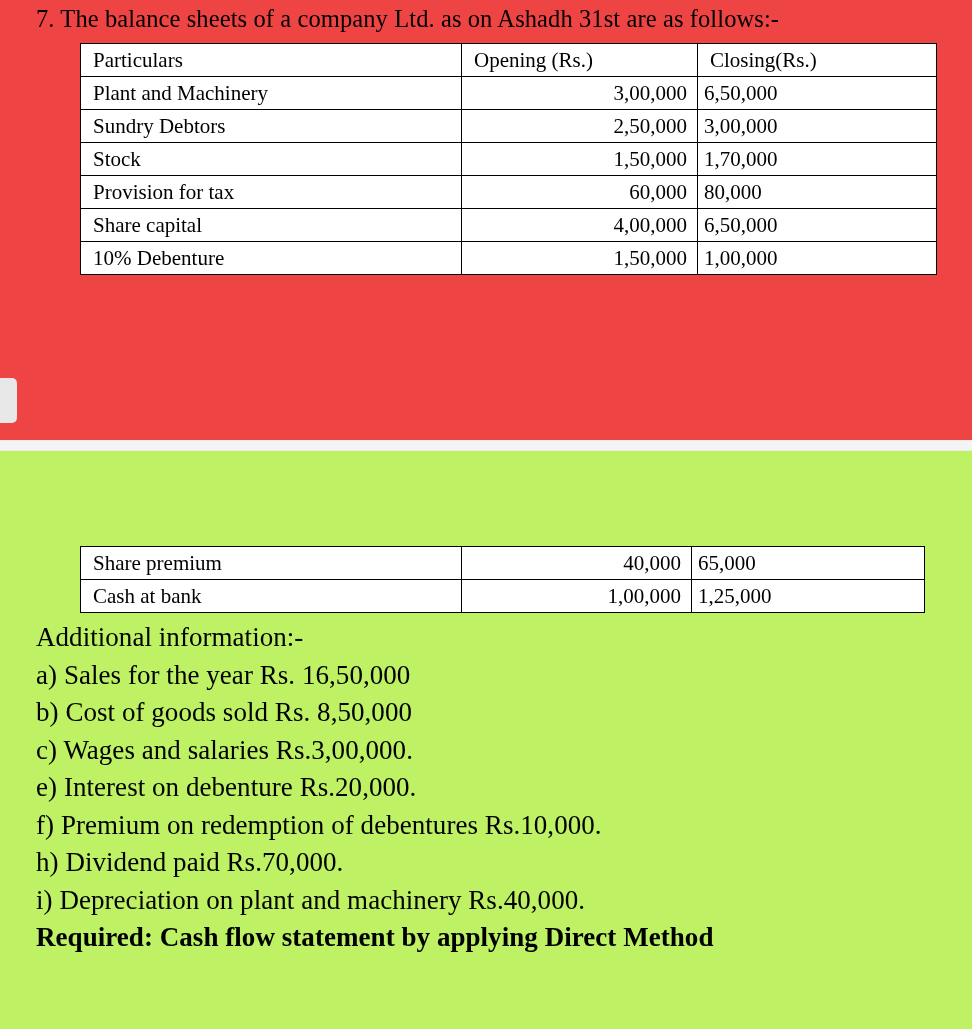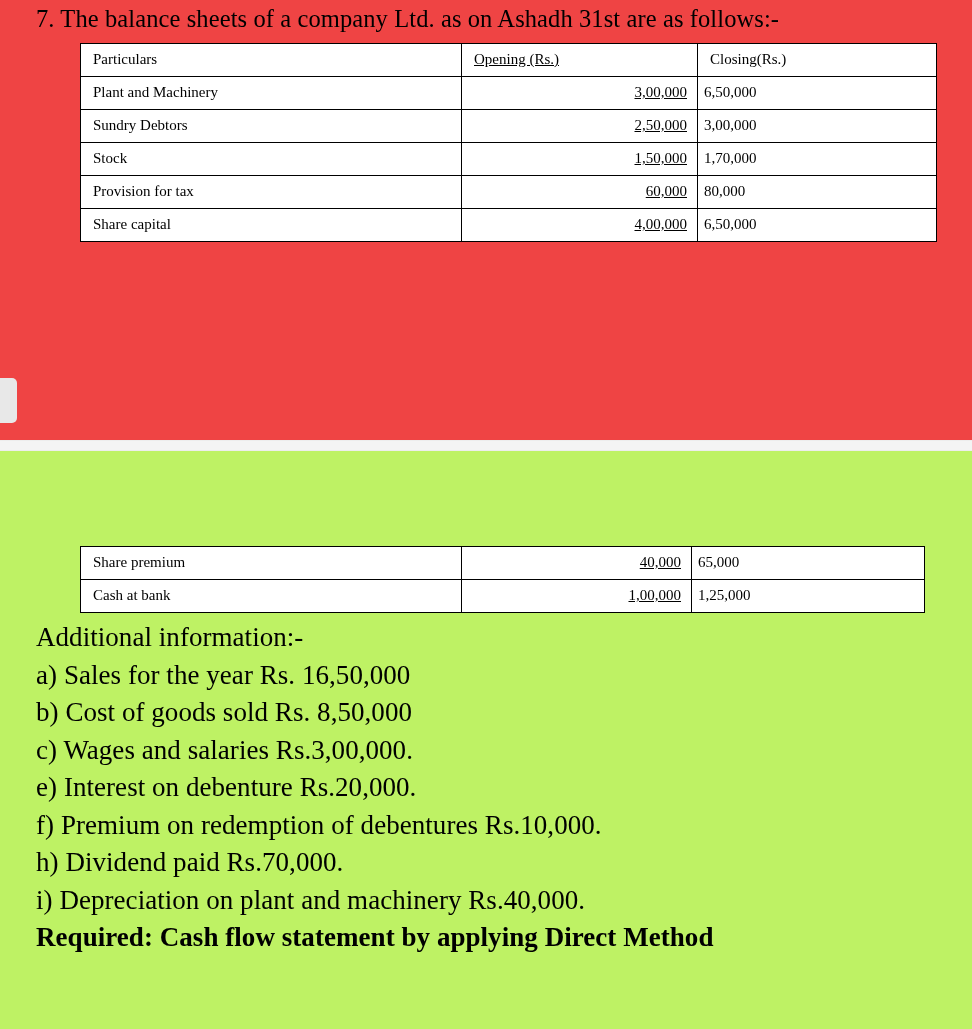--- a/index.html
+++ b/index.html
@@ -33,33 +33,33 @@
     line-height: 30px;
     white-space: nowrap;
     letter-spacing: 0.1px;
   }
 
   
   .bs-table {
     position: absolute;
     border-collapse: collapse;
     table-layout: fixed;
-    font-size: 15px;
+    font-size: 21px;
     background: #ffffff;
   }
   .bs-table td, .bs-table th {
     border: 1.6px solid #000000;
     height: 32px;
     padding: 0 6px;
     font-weight: normal;
     vertical-align: middle;
     line-height: 1.05;
   }
   .bs-table .col-particulars { width: 362px; text-align: left; padding-left: 12px; }
-  .bs-table .col-opening     { width: 213px; text-align: right; padding-right: 10px; text-decoration: underline; }
+  .bs-table .col-opening     { width: 213px; text-align: right; padding-right: 10px; }
   .bs-table .col-closing     { width: 216px; padding-right: 10px; }
   .bs-table thead td.col-opening,
   .bs-table thead td.col-closing { text-align: left; padding-left: 12px; }
 
   #table-main  { left: 80px; top: 43px; width: 791px; }
   #table-cont  { left: 80px; top: 546px; width: 791px; }
 
   
   .page-gap {
     position: absolute;
@@ -142,20 +142,25 @@
       <tr>
         <td class="col-particulars">Provision for tax</td>
         <td class="col-opening">60,000</td>
         <td class="col-closing">80,000</td>
       </tr>
       <tr>
         <td class="col-particulars">Share capital</td>
         <td class="col-opening">4,00,000</td>
         <td class="col-closing">6,50,000</td>
       </tr>
+      <tr>
+        <td class="col-particulars">10% Debenture</td>
+        <td class="col-opening">1,50,000</td>
+        <td class="col-closing">1,00,000</td>
+      </tr>
     </tbody>
   </table>
 
 </div>
 
 <div class="edge-tab"></div>
 <div class="page-gap"></div>
 
 <div class="page-two">
 

